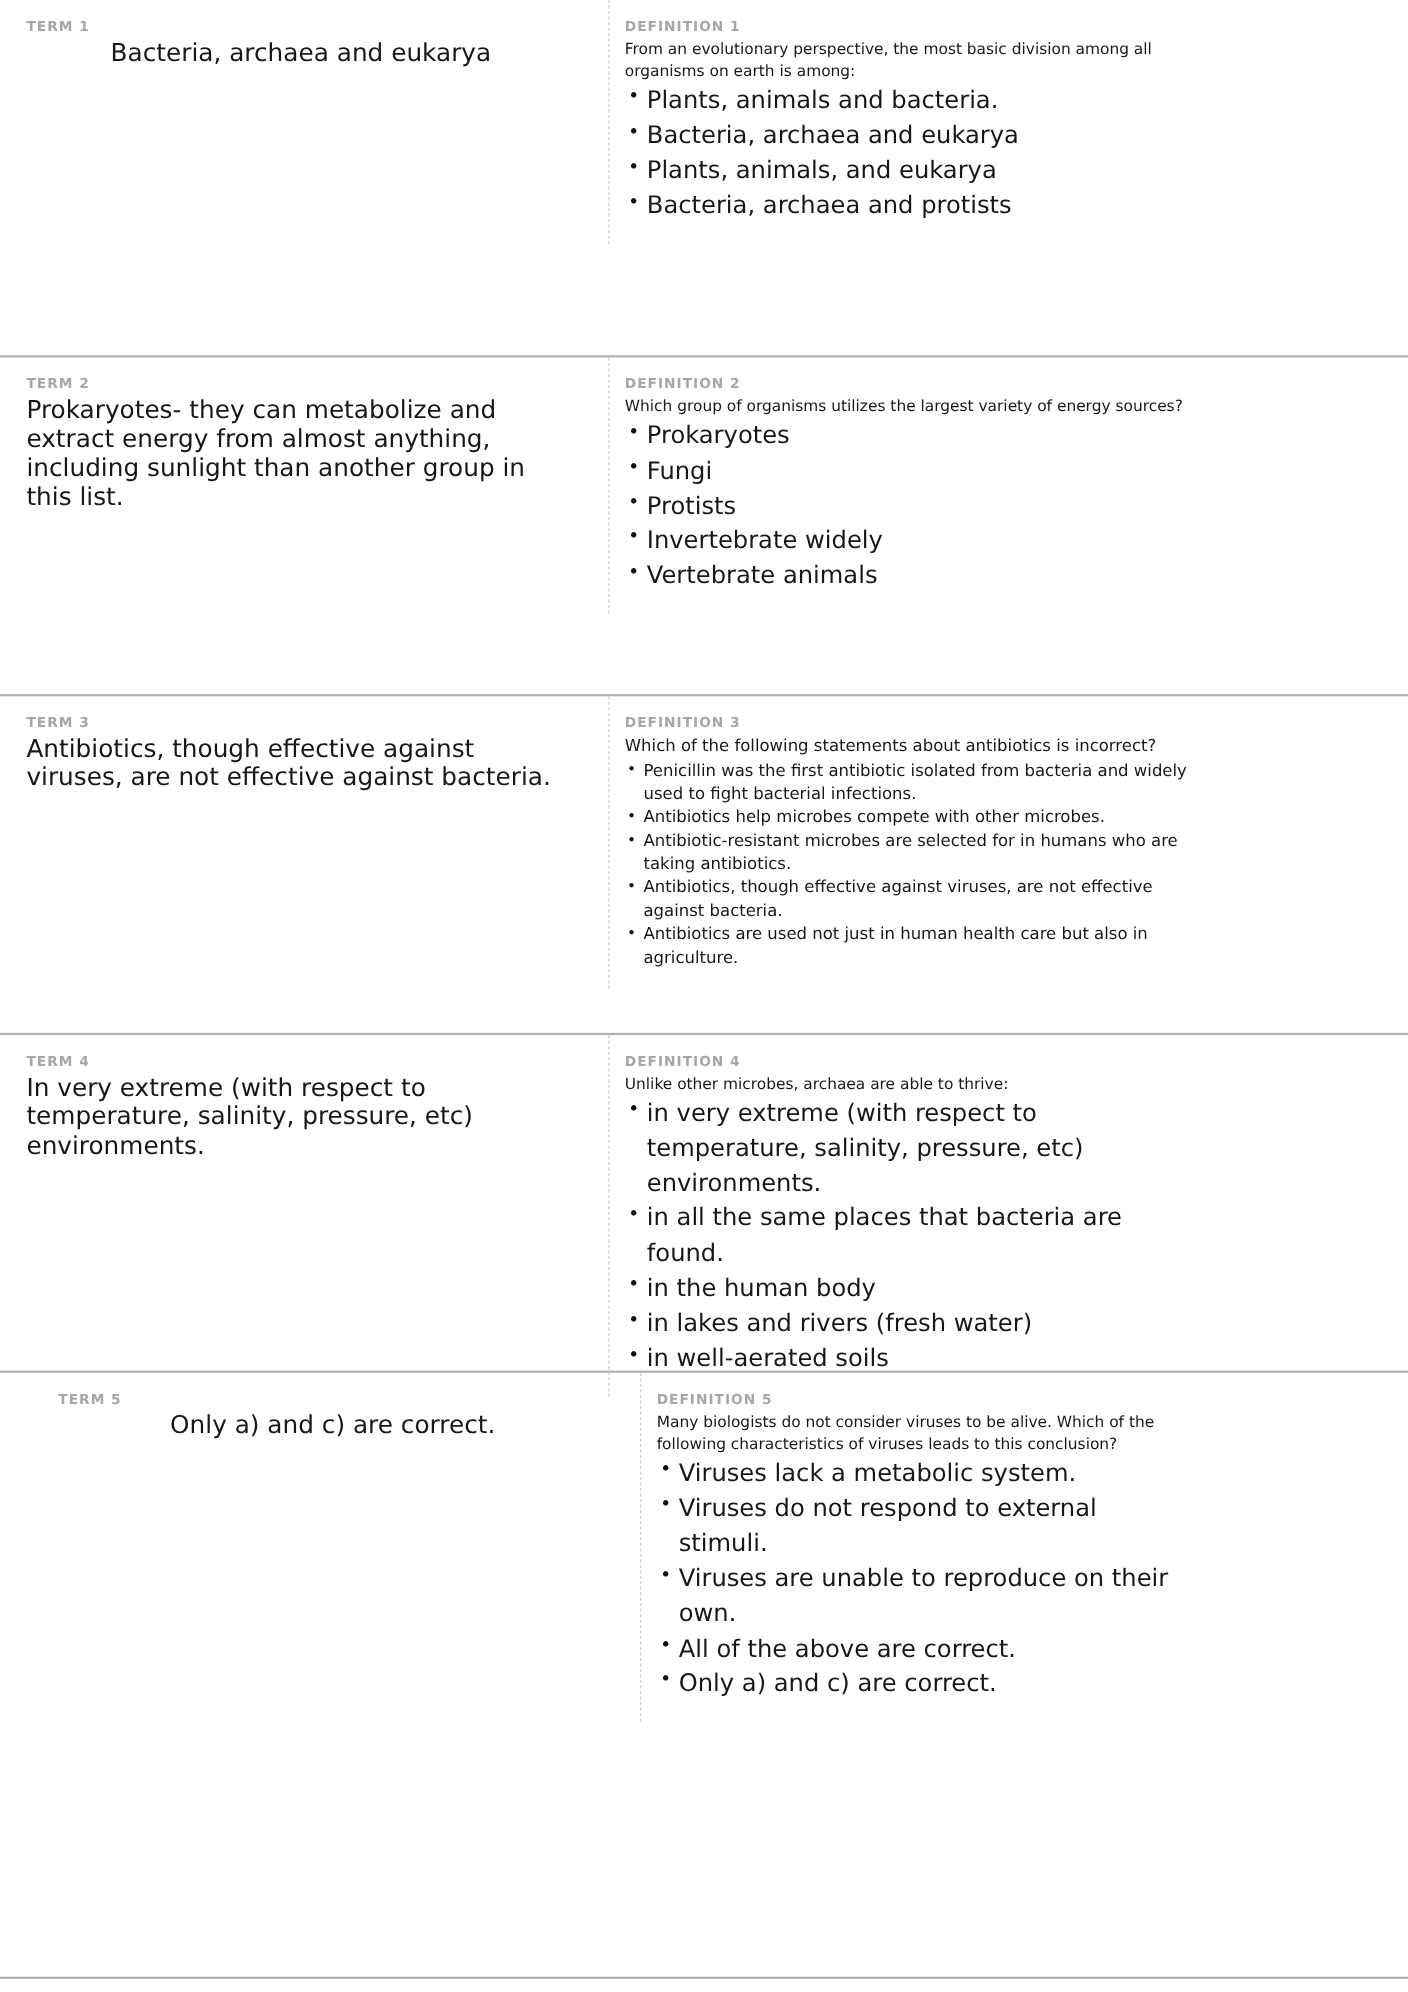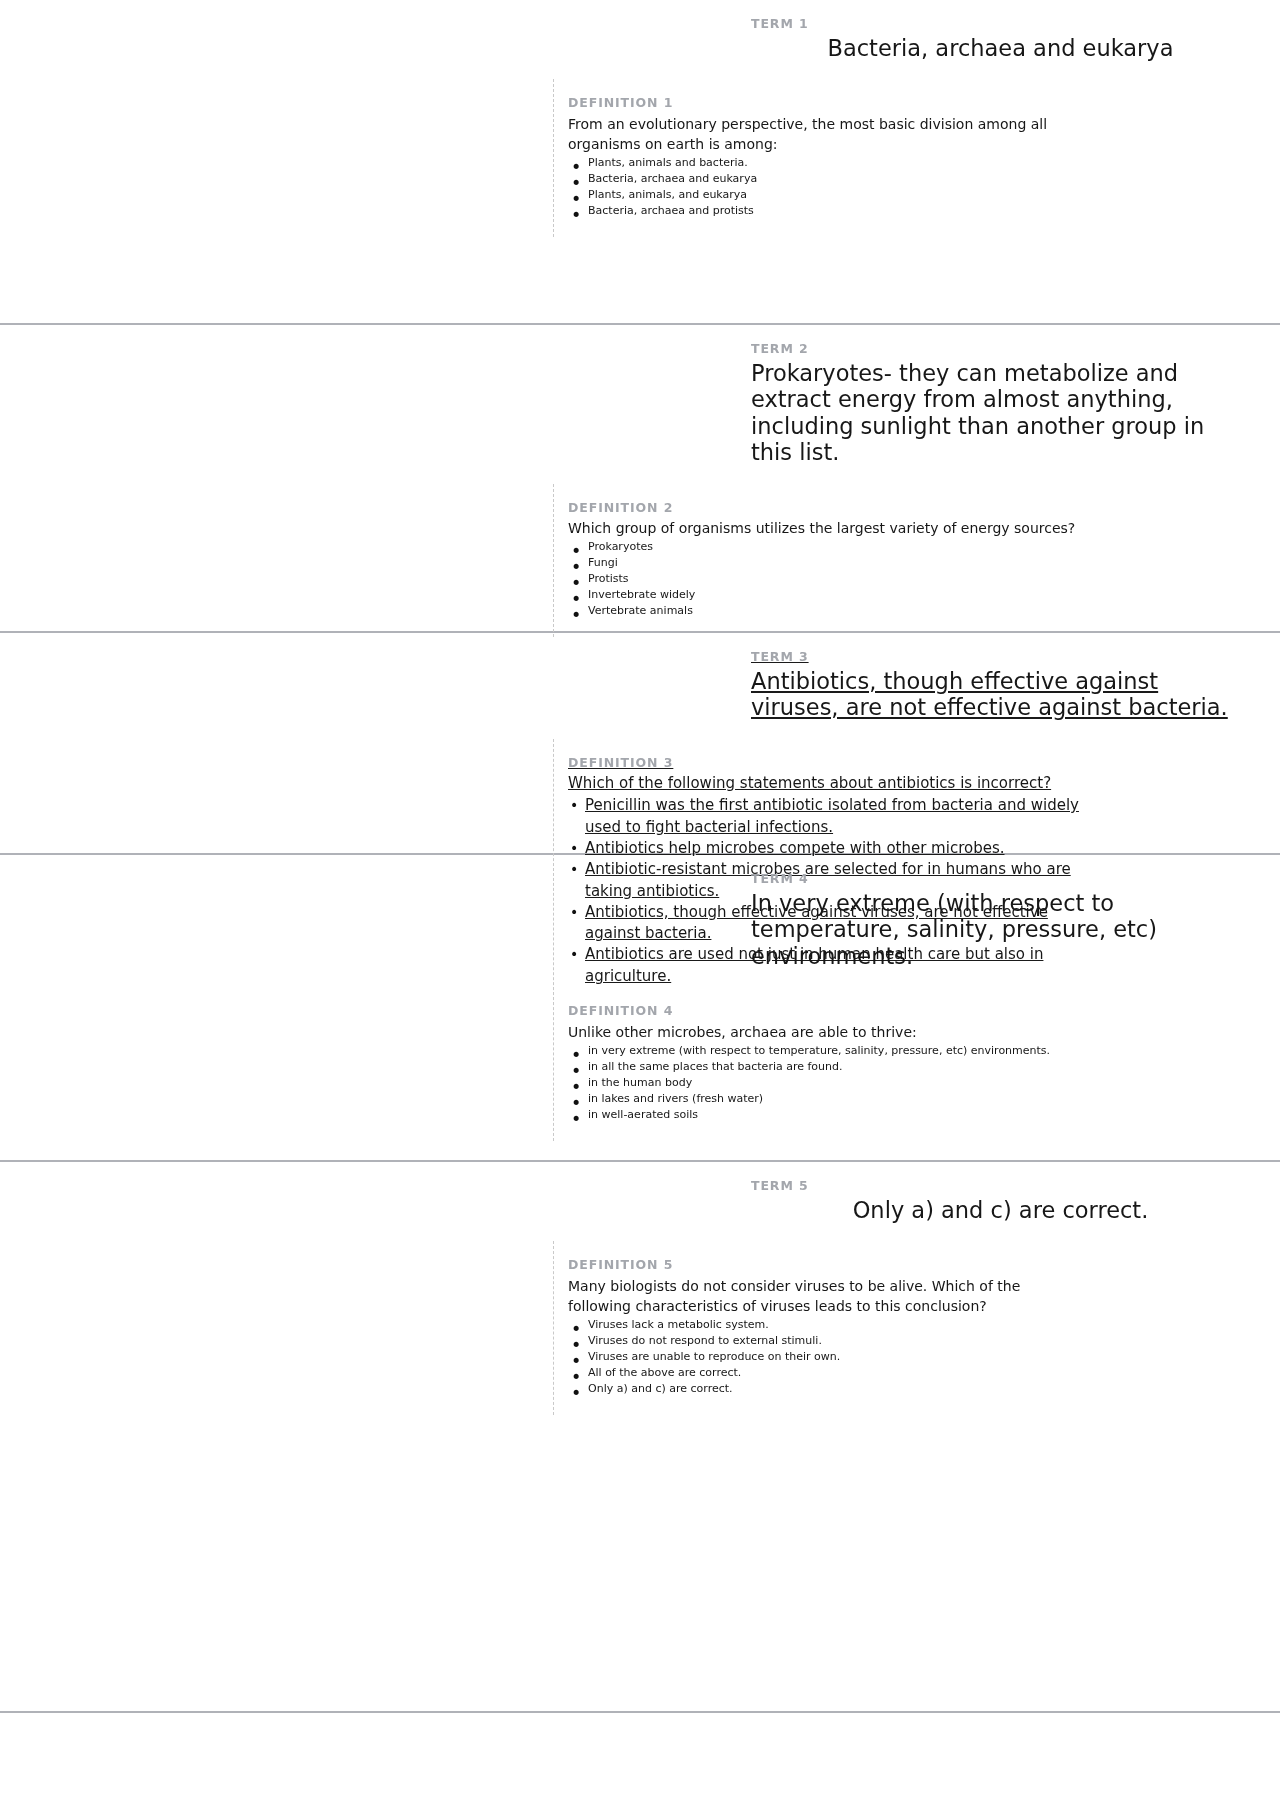--- a/index.html
+++ b/index.html
@@ -17,22 +17,22 @@
   }
   .sheet {
     position: relative;
     width: 1280px;
     height: 1811px;
     box-sizing: border-box;
   }
   .card {
     position: relative;
     display: flex;
-    flex-direction: column;
-    align-items: flex-end;
+    flex-direction: row;
+    align-items: flex-start;
     border-bottom: 2px solid #b0b2b8;
     box-sizing: border-box;
     padding: 0;
   }
   .card:last-child {
     border-bottom: 2px solid #b0b2b8;
   }
   
   .term-col {
     width: 553px;
@@ -91,21 +91,21 @@
     color: #171717;
     margin: 0 0 1px 0;
   }
   ul.options {
     list-style: none;
     margin: 0;
     padding: 0;
   }
   ul.options li {
     position: relative;
-    font-size: 11px;
+    font-size: 22px;
     line-height: 1.45;
     color: #171717;
     padding-left: 20px;
     margin: 0;
   }
   ul.options li::before {
     content: "\2022";
     position: absolute;
     left: 3px;
     top: 0;
@@ -164,21 +164,21 @@
           <li>Prokaryotes</li>
           <li>Fungi</li>
           <li>Protists</li>
           <li>Invertebrate widely</li>
           <li>Vertebrate animals</li>
         </ul>
       </div>
     </div>
   </div>
 
-  <div class="card" style="height:222px;text-decoration:underline;">
+  <div class="card" style="height:308px;">
     <div class="term-col">
       <div class="kicker">TERM 3</div>
       <div class="term-body left">Antibiotics, though effective against viruses, are not effective against bacteria.</div>
     </div>
     <div class="def-col">
       <div class="kicker">DEFINITION 3</div>
       <div class="def-body compact">
         <p class="def-question">Which of the following statements about antibiotics is incorrect?</p>
         <ul class="options">
           <li>Penicillin was the first antibiotic isolated from bacteria and widely used to fight bacterial infections.</li>

